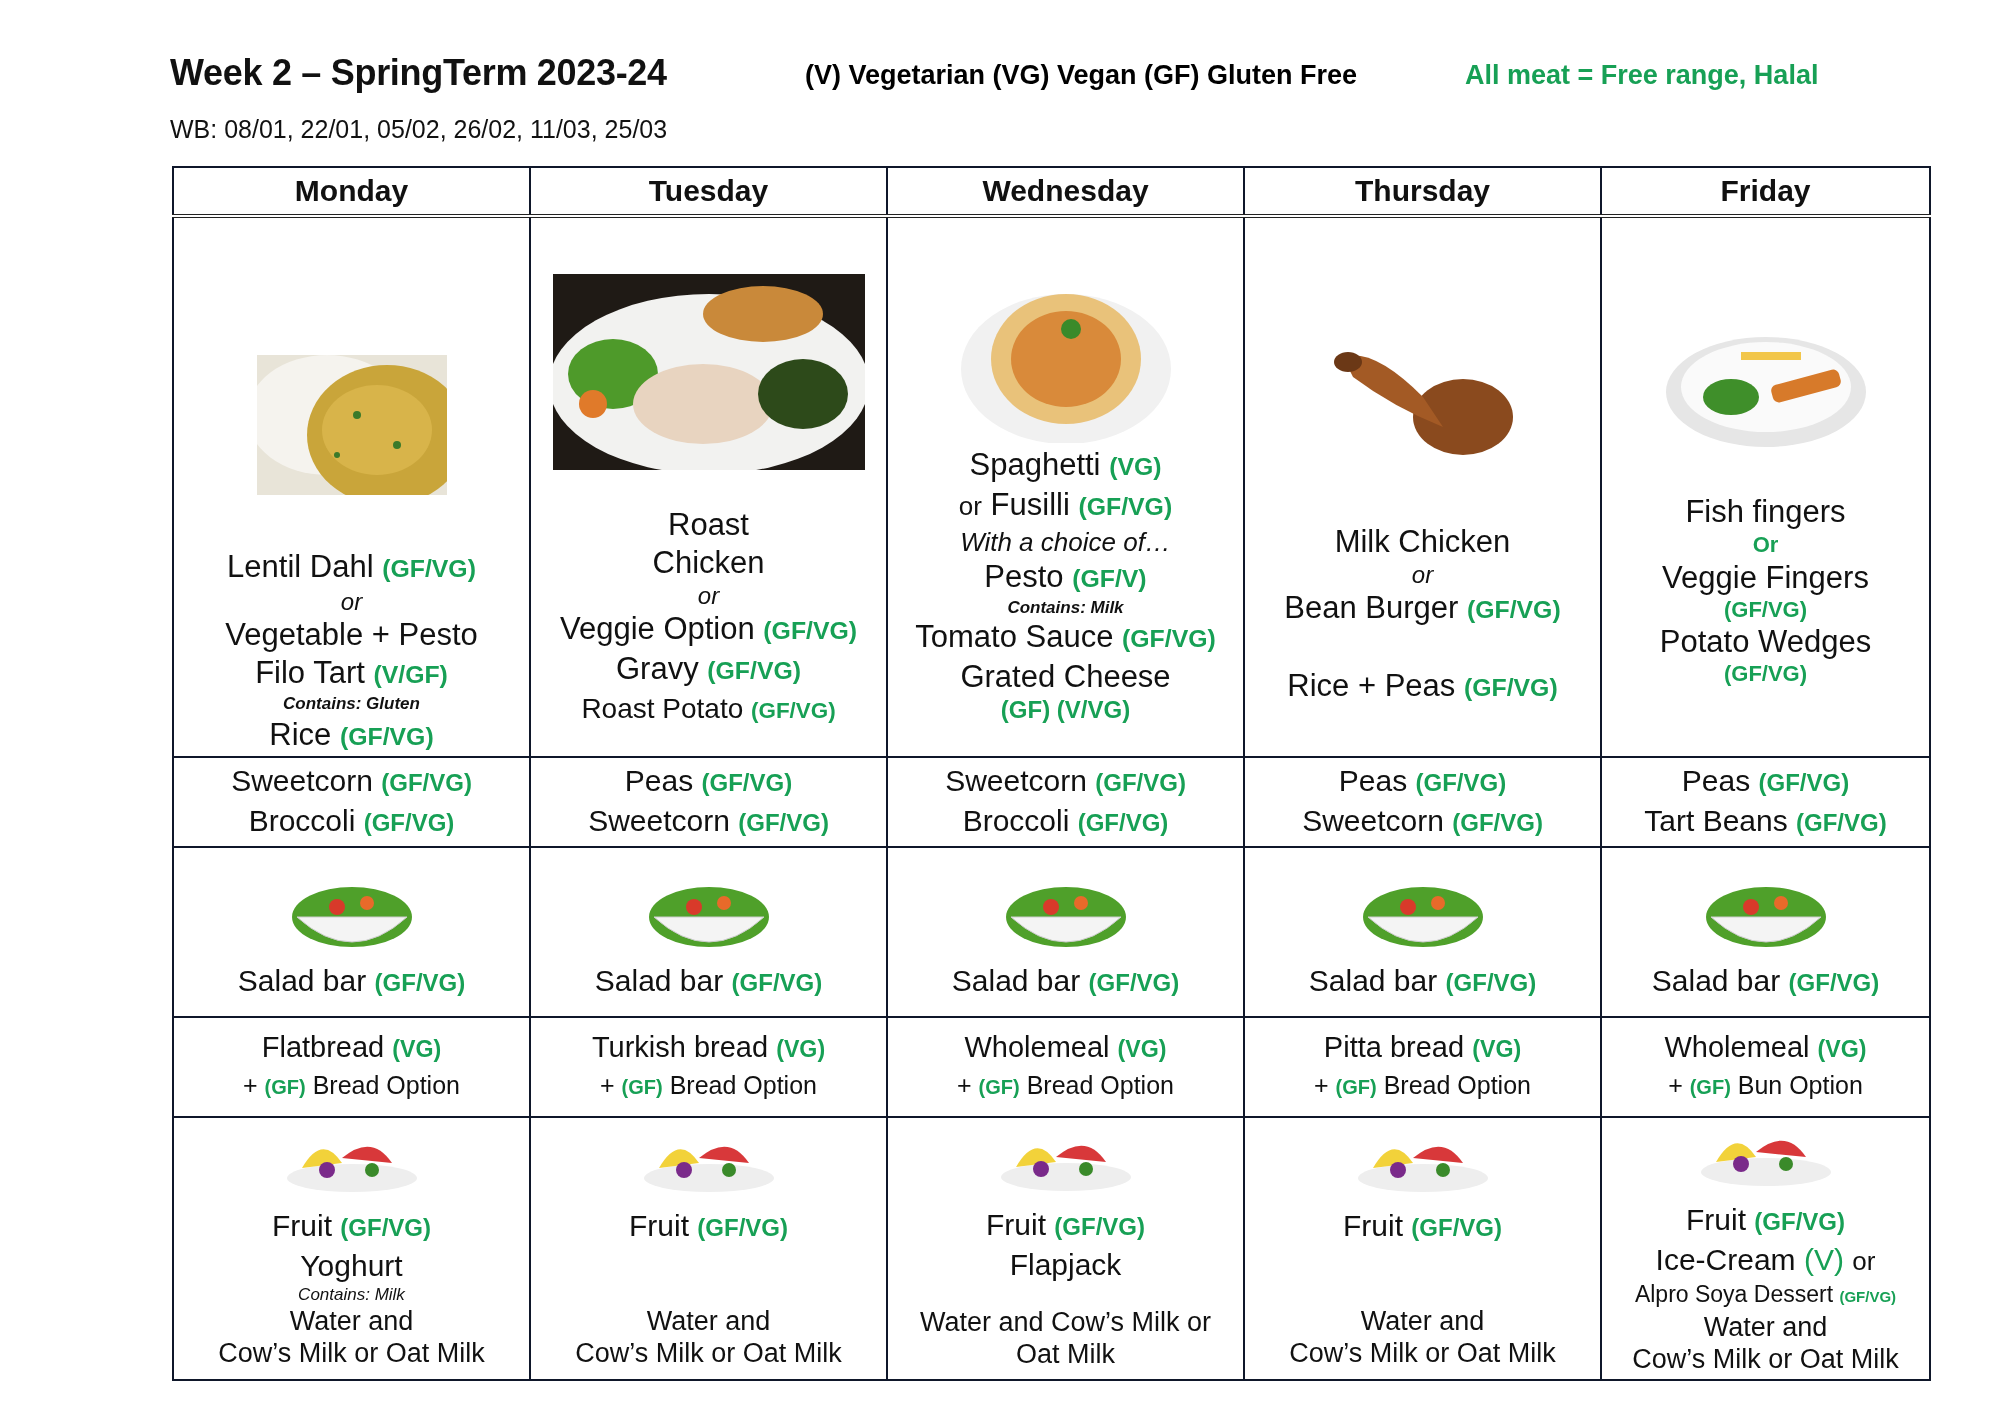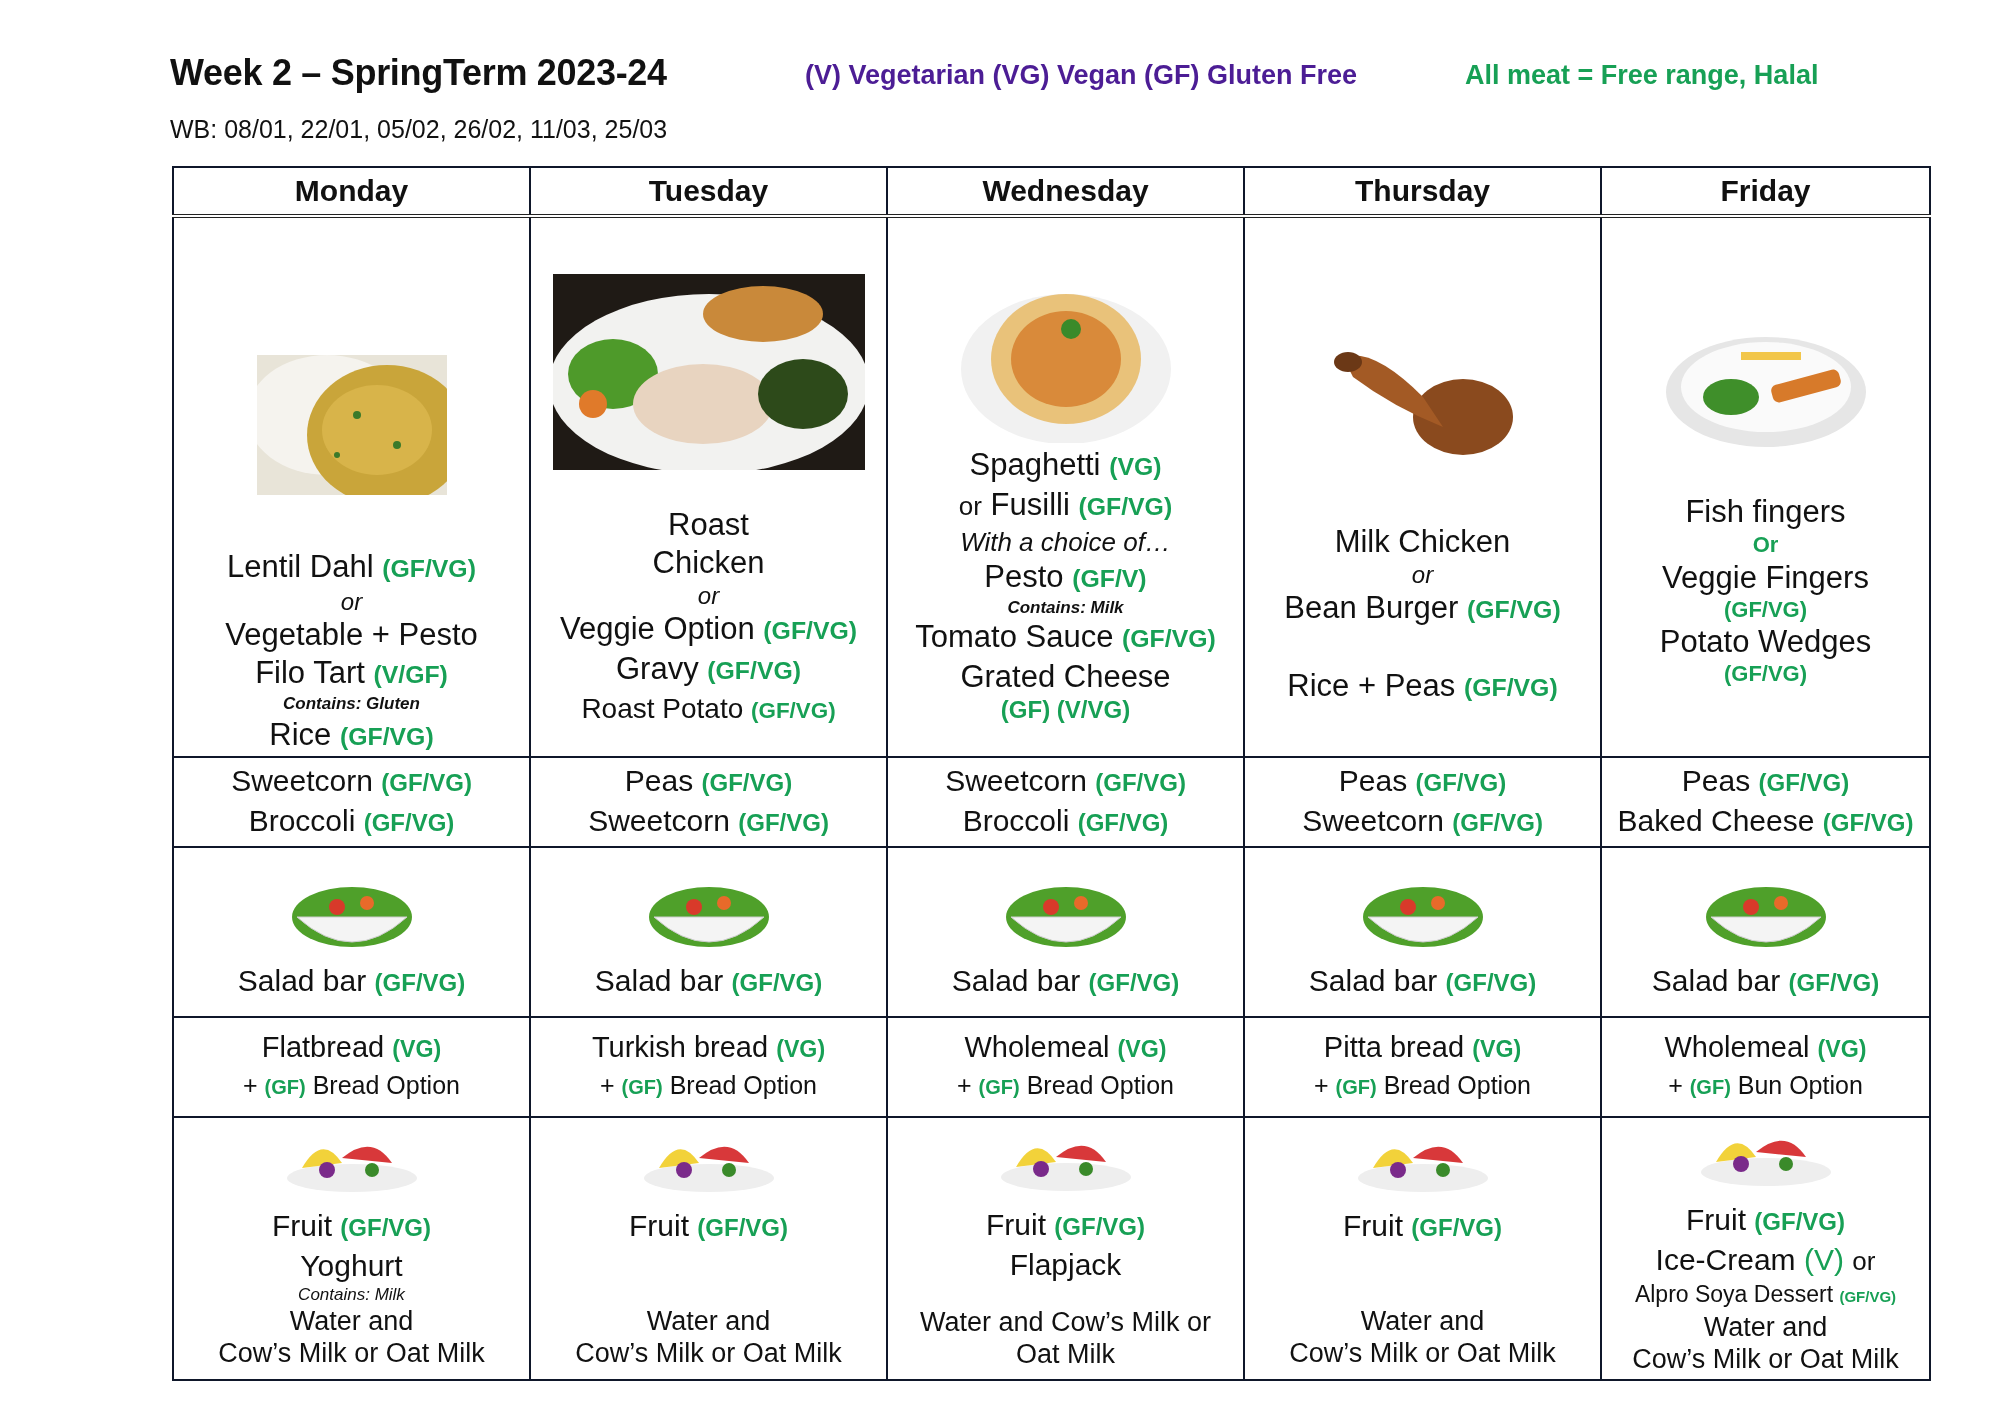--- a/index.html
+++ b/index.html
@@ -1,19 +1,19 @@
 <!DOCTYPE html>
 <html><head>
 <meta charset="utf-8">
 <style>
   html, body { margin:0; padding:0; background:#ffffff; }
   body { width:2000px; height:1414px; position:relative; overflow:hidden;
          font-family:"Liberation Sans", sans-serif; color:#111; }
   .title { position:absolute; left:170px; top:52px; font-size:36px; font-weight:bold; letter-spacing:-0.3px; }
-  .legend1 { position:absolute; left:805px; top:60px; font-size:27px; font-weight:bold; color:#4c1d95; }
+  .legend1 { position:absolute; left:805px; top:60px; font-size:27px; font-weight:bold; color:#000000; }
   .legend2 { position:absolute; left:1465px; top:60px; font-size:27px; font-weight:bold; color:#17a055; }
   .wb { position:absolute; left:170px; top:115px; font-size:25px; color:#111; }
   table.menu { position:absolute; left:172px; top:166px; width:1757px; border-collapse:collapse; table-layout:fixed; }
   table.menu td, table.menu th { border:2px solid #0f172a; text-align:center; vertical-align:middle; padding:4px; }
   table.menu th { font-size:30px; font-weight:bold; height:38px; border-bottom:4px double #222; }
   .g { color:#17a055; font-weight:bold; font-size:0.8em; }
   .row-main td { height:530px; vertical-align:top; position:relative; }
   .row-veg td { height:80px; font-size:30px; line-height:38px; }
   .row-salad td { height:160px; vertical-align:bottom; font-size:30px; padding-bottom:4px; }
   .row-bread td { height:90px; font-size:29px; line-height:36px; vertical-align:top; text-align:left; padding:4px 12px;margin-left:8px; }
@@ -163,21 +163,21 @@
     <td>
           <div><span>Sweetcorn</span> <span class="g">(GF/VG)</span></div>
           <div><span>Broccoli</span> <span class="g">(GF/VG)</span></div>
         </td>
     <td>
           <div><span>Peas</span> <span class="g">(GF/VG)</span></div>
           <div><span>Sweetcorn</span> <span class="g">(GF/VG)</span></div>
         </td>
     <td>
           <div><span>Peas</span> <span class="g">(GF/VG)</span></div>
-          <div><span>Baked Cheese</span> <span class="g">(GF/VG)</span></div>
+          <div><span>Tart Beans</span> <span class="g">(GF/VG)</span></div>
         </td>
   </tr>
 
   <tr class="row-salad">
     <td>
       <svg width="140" height="90" viewBox="0 0 140 90">
             <ellipse cx="70" cy="50" rx="60" ry="30" fill="#4fa02a"></ellipse>
             <path d="M15 50 Q70 100 125 50 Z" fill="#f4f4f4" stroke="#ccc"></path>
             <circle cx="55" cy="40" r="8" fill="#d83a2a"></circle>
             <circle cx="85" cy="36" r="7" fill="#e86a2a"></circle>

